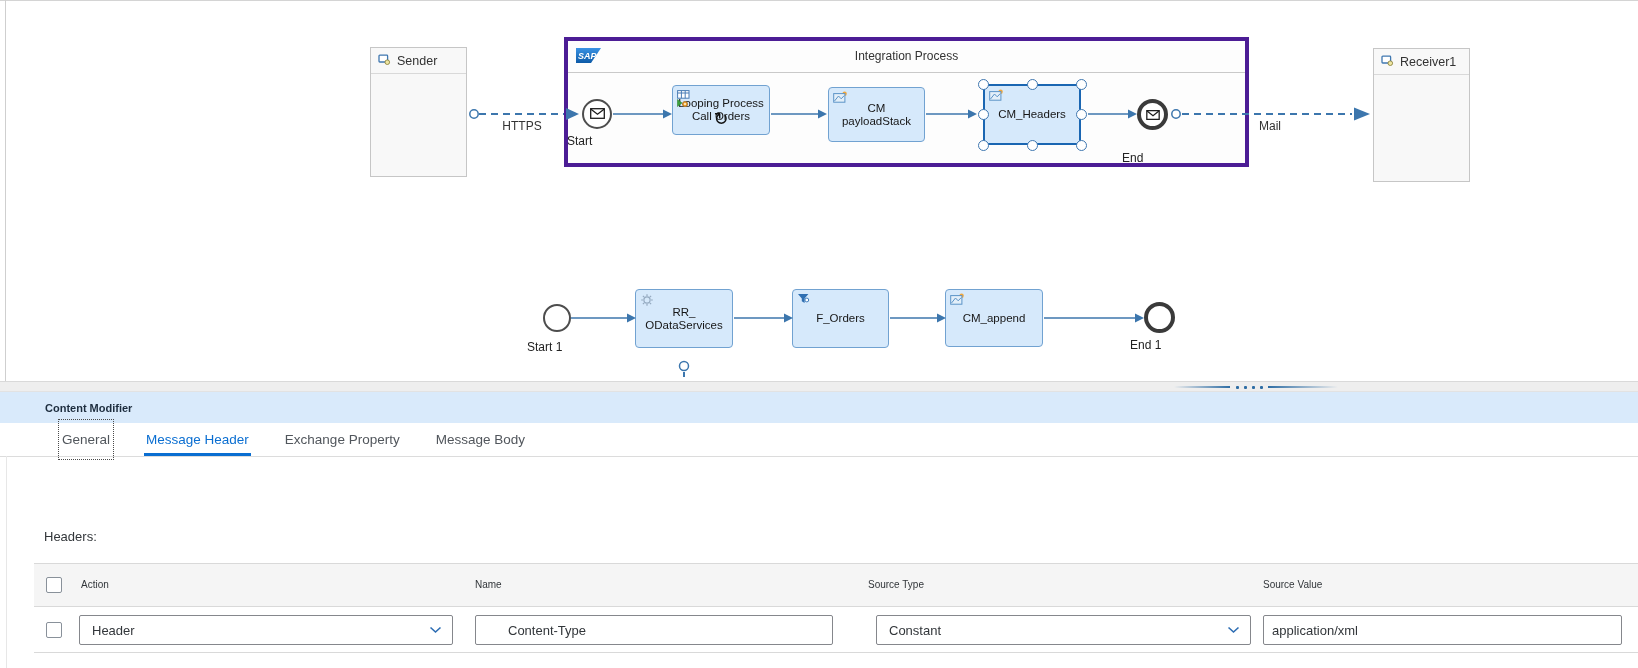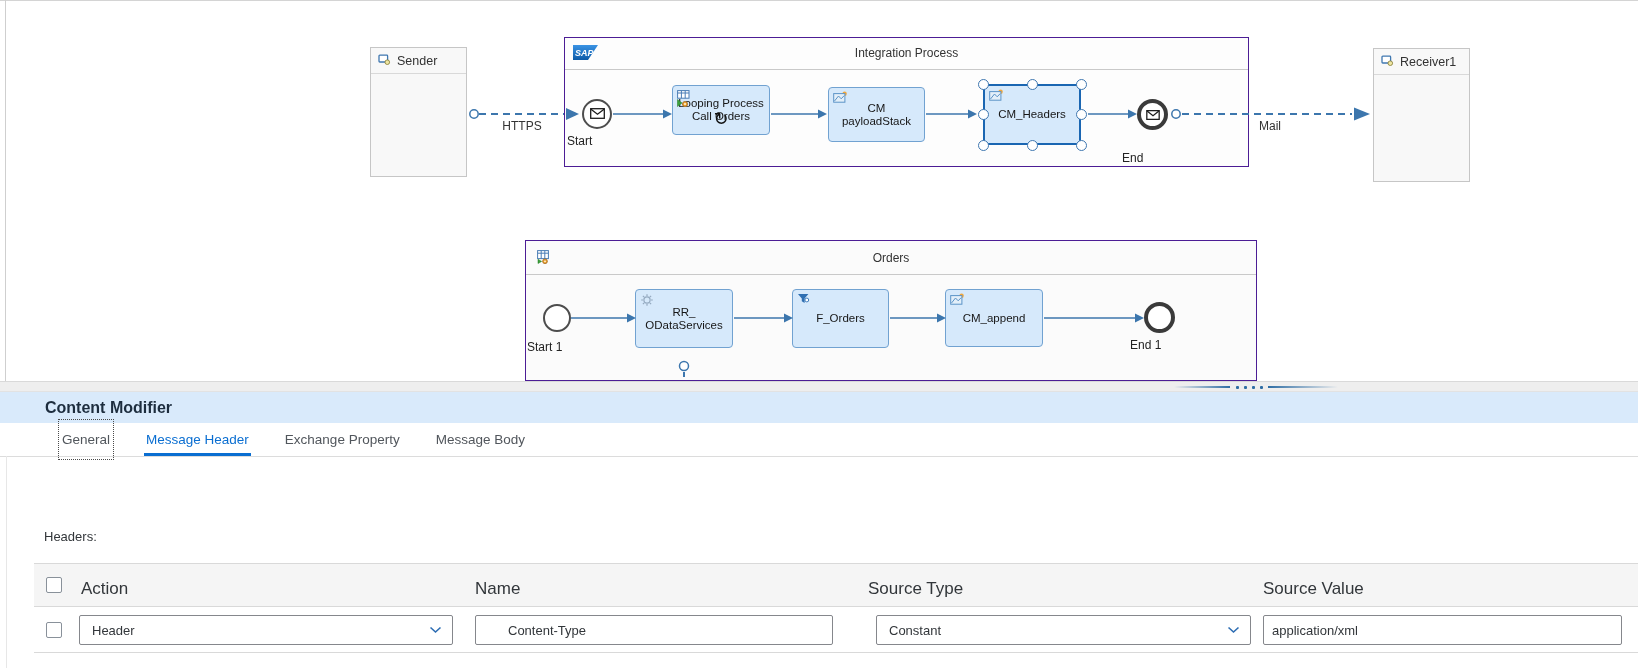--- a/index.html
+++ b/index.html
@@ -11,21 +11,21 @@
   .canvas{left:0;top:0;width:1638px;height:381px;background:#fff;
           border-top:1px solid #d4d4d4;}
   .canvas-left-border{left:5px;top:0;width:1px;height:381px;background:#cfcfcf;}
 
   
   .participant{background:#f8f8f8;border:1px solid #c6c6c6;box-sizing:border-box;}
   .participant .phead{display:flex;align-items:center;gap:6px;padding:6px 6px 5px 7px;
                       border-bottom:1px solid #d9d9d9;font-size:12.5px;color:#333;}
 
   
-  .process{background:#fdfdfd;border:1px solid #4c1d95;box-sizing:border-box;overflow:hidden;}
+  .process{background:#fdfdfd;border:4px solid #4c1d95;box-sizing:border-box;overflow:hidden;}
   .process .hdr{position:relative;border-bottom:1px solid #c9c9c9;background:#fdfdfd;}
   .process .hdr .title{position:absolute;left:0;right:0;text-align:center;font-size:12px;color:#333;}
 
   .saplogo{position:absolute;left:8px;top:7px;width:25px;height:15px;
            background:linear-gradient(#3a93e4,#0d5aa7);
            clip-path:polygon(0 0,100% 0,60% 100%,0 100%);
            color:#fff;font-size:9px;font-weight:bold;font-style:italic;
            display:flex;align-items:center;padding-left:2px;box-sizing:border-box;}
 
   
@@ -51,37 +51,37 @@
 
   
   .splitter{left:0;top:381px;width:1638px;height:11px;background:#eeeeee;
             border-top:1px solid #d9d9d9;border-bottom:1px solid #e2e2e2;box-sizing:border-box;}
   .grip-line{position:absolute;top:4px;height:2px;}
   .grip-dot{position:absolute;top:4px;width:3px;height:3px;background:#2e6da4;border-radius:1px;}
 
   
   .panel-header{left:0;top:392px;width:1638px;height:31px;background:#d9eafb;
                 display:flex;align-items:center;}
-  .panel-header .ptitle{margin-left:45px;font-size:16px;font-weight:bold;color:#1d2d3e;}
+  .panel-header .ptitle{margin-left:45px;font-size:11px;font-weight:bold;color:#1d2d3e;}
 
   .tabstrip{left:0;top:423px;width:1638px;height:34px;border-bottom:1px solid #dcdcdc;
             box-sizing:border-box;display:flex;align-items:center;padding-left:62px;background:#fff;}
   .tab{position:relative;margin-right:36px;font-size:13.5px;color:#51565c;height:33px;
        display:flex;align-items:center;cursor:pointer;}
   .tab.focused{outline:1px dotted #4a4a4a;outline-offset:3px;}
   .tab.active{color:#0a6ed1;}
   .tab.active::after{content:"";position:absolute;left:-2px;right:-2px;bottom:0;height:3px;background:#0a6ed1;}
 
   .headers-label{left:44px;top:529px;font-size:13px;color:#32363a;}
   .panel-left-border{left:6px;top:456px;width:1px;height:212px;background:#e7e7e7;}
 
   .thead{left:34px;top:563px;width:1604px;height:44px;background:#f5f5f5;
          border-top:1px solid #d9d9d9;border-bottom:1px solid #d9d9d9;box-sizing:border-box;}
   .trow-bottom{left:34px;top:652px;width:1604px;height:1px;background:#d9d9d9;}
-  .col-label{position:absolute;top:579px;font-size:17px;color:#32363a;}
+  .col-label{position:absolute;top:579px;font-size:10px;color:#32363a;}
   .checkbox{position:absolute;left:46px;width:16px;height:16px;background:#fff;
             border:1px solid #89919a;border-radius:2px;box-sizing:border-box;cursor:pointer;}
   .field{position:absolute;top:615px;height:30px;background:#fff;border:1px solid #85878c;
          border-radius:2px;box-sizing:border-box;font-size:13px;color:#32363a;}
   .combo{display:flex;align-items:center;justify-content:space-between;cursor:pointer;}
   .combo .val{padding-left:12px;}
   .combo .chev{padding-right:10px;display:flex;align-items:center;}
   input.field{padding:0 0 0 8px;font-family:"Liberation Sans",sans-serif;outline:none;}
 
   svg.connectors{position:absolute;left:0;top:0;width:1638px;height:392px;pointer-events:none;}
@@ -120,34 +120,20 @@
 
   <div class="abs process" style="left:564px;top:37px;width:685px;height:130px;">
     <div class="hdr" style="height:31px;">
       <div class="saplogo">
         <span>SAP</span>
       </div>
       <div class="title" style="top:8px;">Integration Process</div>
     </div>
   </div>
 
-  <div class="abs process" style="left:525px;top:240px;width:732px;height:141px;background:#fbfbfb;">
-    <div class="hdr" style="height:33px;background:#fbfbfb;">
-      <span style="position:absolute;left:11px;top:9px;">
-        <svg width="16" height="14" viewBox="0 0 16 14">
-          <rect x="0.6" y="0.6" width="10.8" height="8" fill="#fff" stroke="#4a7db6"></rect>
-          <path d="M0.6 3.2 H11.4 M4.2 0.6 V8.6 M7.8 0.6 V8.6" stroke="#4a7db6" fill="none"></path>
-          <path d="M1 9.3 L1 13.5 L4.6 11.4 Z" fill="#3da03d" stroke="#1e7a1e" stroke-width="0.5"></path>
-          <circle cx="8" cy="11.3" r="2.4" fill="#e99f2e" stroke="#99621b" stroke-width="0.7"></circle>
-          <circle cx="8" cy="11.3" r="0.9" fill="#fff7e0"></circle>
-        </svg>
-      </span>
-      <div class="title" style="top:10px;">Orders</div>
-    </div>
-  </div>
 
   <div class="abs activity" style="left:672px;top:85px;width:98px;height:50px;">
     <span class="ic">
       <svg width="13" height="9" viewBox="0 0 13 9">
         <rect x="0.6" y="0.6" width="11.4" height="7.6" fill="#fff" stroke="#4a7db6"></rect>
         <path d="M0.6 3 H12 M4.4 0.6 V8.2 M8.2 0.6 V8.2" stroke="#4a7db6" fill="none"></path>
       </svg>
     </span>
     <span class="ic2">
       <svg width="12" height="9" viewBox="0 0 12 9">

